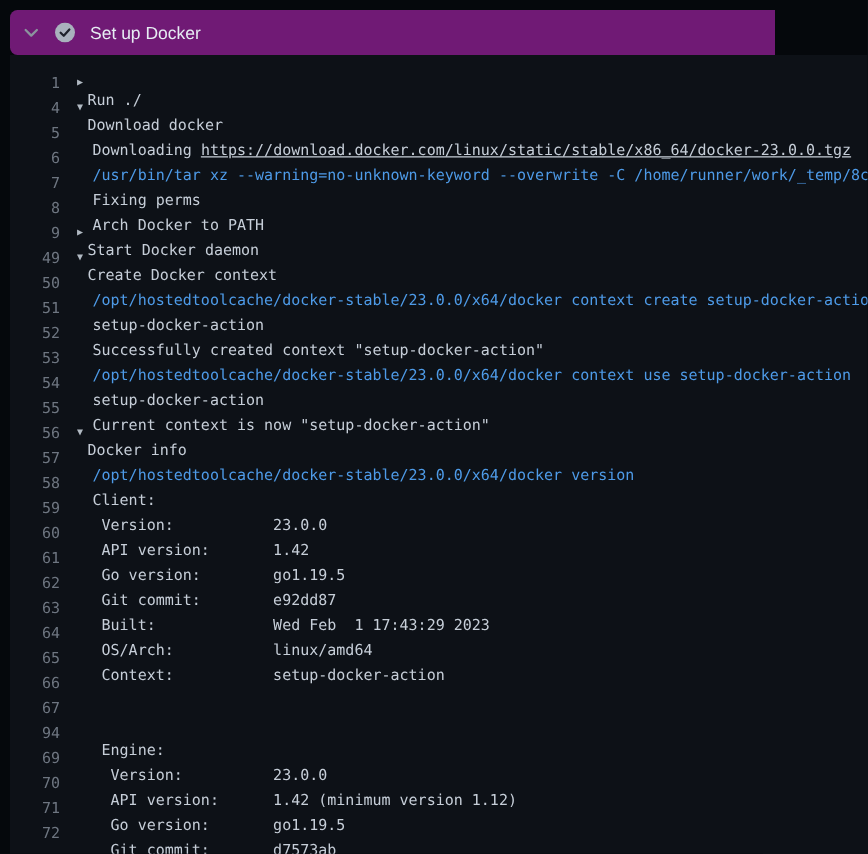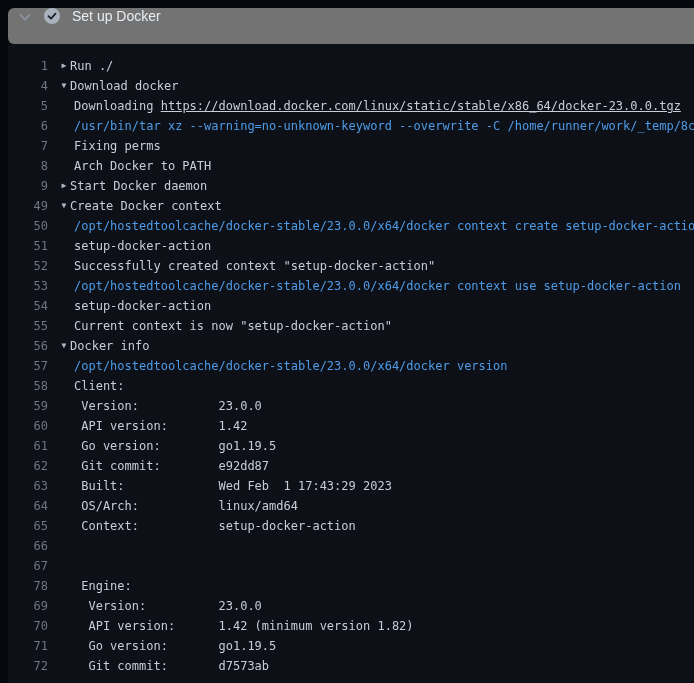--- a/index.html
+++ b/index.html
@@ -6,24 +6,24 @@
   html, body { margin: 0; padding: 0; }
   body {
     width: 694px; height: 683px;
     background: #05080c;
     overflow: hidden;
     position: relative;
     font-family: "Liberation Sans", sans-serif;
   }
   .step-header {
     position: absolute; left: 8px; top: 8px;
-    width: 686px; height: 36px;
-    background: #737373;
+    width: 612px; height: 36px;
+    background: #701a75;
     border-radius: 6px 0 0 6px;
-    display: flex; align-items: flex-start;
+    display: flex; align-items: center;
     cursor: pointer;
   }
   .chevron-btn {
     margin-left: 8px;
     width: 18px; height: 18px;
     display: flex; align-items: center; justify-content: center;
     background: transparent; border: none; padding: 0;
     cursor: pointer;
   }
   .status-icon { margin-left: 10px; width: 16px; height: 16px; }
@@ -57,21 +57,21 @@
     font-size: 12px; line-height: 20px;
   }
   .marker {
     position: absolute; left: 50px; top: 0;
     width: 12px;
     color: #b0b9c2;
     font-size: 8px; line-height: 20px;
     text-align: center;
   }
   .log-text {
-    position: absolute; top: 0;
+    position: absolute; top: 14px;
     color: #c6ced8;
   }
   .group .log-text { left: 62px; cursor: pointer; }
   .child .log-text { left: 66px; }
   .log-text.cmd { color: #4e9be8; }
   .log-link {
     color: #c6ced8;
     text-decoration: underline;
     cursor: pointer;
     margin-top: 45px;
@@ -113,18 +113,18 @@
     <div class="log-row child"><a class="line-num">58</a><span class="log-text">Client:</span></div>
     <div class="log-row child"><a class="line-num">59</a><span class="log-text"> Version:           23.0.0</span></div>
     <div class="log-row child"><a class="line-num">60</a><span class="log-text"> API version:       1.42</span></div>
     <div class="log-row child"><a class="line-num">61</a><span class="log-text"> Go version:        go1.19.5</span></div>
     <div class="log-row child"><a class="line-num">62</a><span class="log-text"> Git commit:        e92dd87</span></div>
     <div class="log-row child"><a class="line-num">63</a><span class="log-text"> Built:             Wed Feb  1 17:43:29 2023</span></div>
     <div class="log-row child"><a class="line-num">64</a><span class="log-text"> OS/Arch:           linux/amd64</span></div>
     <div class="log-row child"><a class="line-num">65</a><span class="log-text"> Context:           setup-docker-action</span></div>
     <div class="log-row child"><a class="line-num">66</a><span class="log-text"></span></div>
     <div class="log-row child"><a class="line-num">67</a></div>
-    <div class="log-row child"><a class="line-num">78</a><span class="log-text"> Engine:</span></div>
+    <div class="log-row child"><a class="line-num">94</a><span class="log-text"> Engine:</span></div>
     <div class="log-row child"><a class="line-num">69</a><span class="log-text">  Version:          23.0.0</span></div>
-    <div class="log-row child"><a class="line-num">70</a><span class="log-text">  API version:      1.42 (minimum version 1.82)</span></div>
+    <div class="log-row child"><a class="line-num">70</a><span class="log-text">  API version:      1.42 (minimum version 1.12)</span></div>
     <div class="log-row child"><a class="line-num">71</a><span class="log-text">  Go version:       go1.19.5</span></div>
     <div class="log-row child"><a class="line-num">72</a><span class="log-text">  Git commit:       d7573ab</span></div>
   </div>
 
 </body></html>

